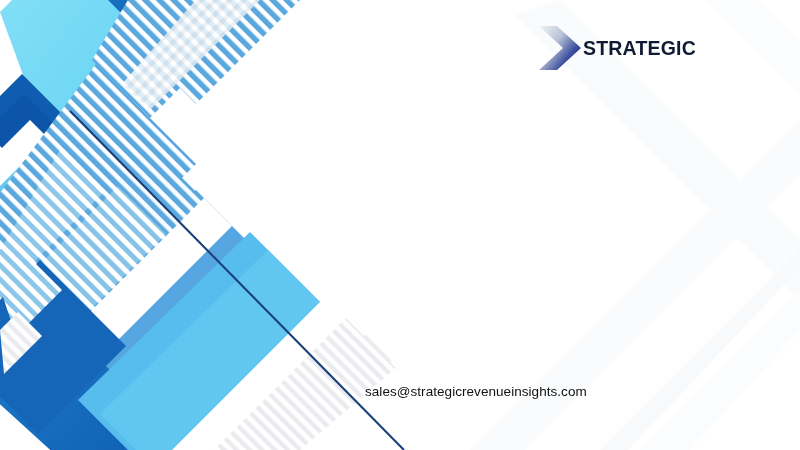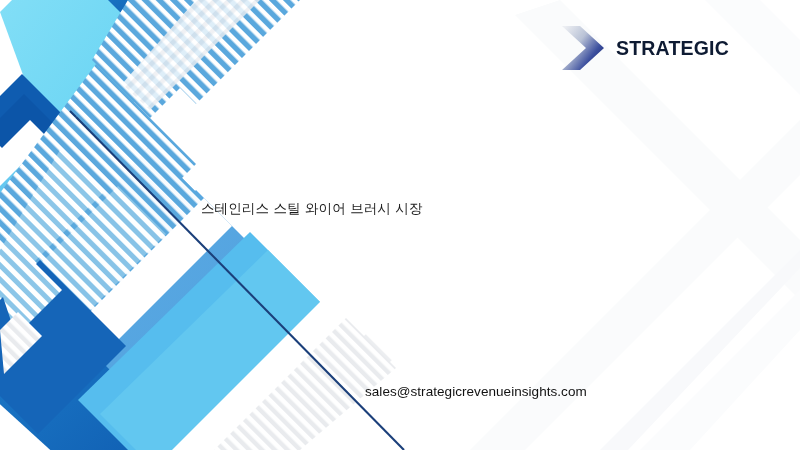--- a/index.html
+++ b/index.html
@@ -20,25 +20,24 @@
   #bg-art {
     position: absolute;
     left: 0;
     top: 0;
     width: 800px;
     height: 450px;
   }
   
   .logo-block {
     position: absolute;
-    left: 560px;
+    left: 537px;
     top: 23px;
     display: flex;
     align-items: center;
-    gap: 10px;
   }
   .logo-mark {
     width: 46px;
     height: 50px;
     flex: 0 0 auto;
   }
   .logo-text-wrap {
     display: flex;
     flex-direction: column;
     justify-content: center;
@@ -222,17 +221,16 @@
           <stop offset="100%" stop-color="#16246b"></stop>
         </linearGradient>
       </defs>
       <path d="M2,3 L20,3 L44,25 L20,47 L2,47 L26,25 Z" fill="url(#chevGrad)"></path>
     </svg>
     <div class="logo-text-wrap">
       <div class="logo-line1">STRATEGIC</div>
     </div>
   </div>
 
-  <div class="report-title">스테인리스 스틸 와이어 브러시 시장</div>
 
   <div class="contact-email">sales@strategicrevenueinsights.com</div>
 
 </div>
 
 </body></html>

